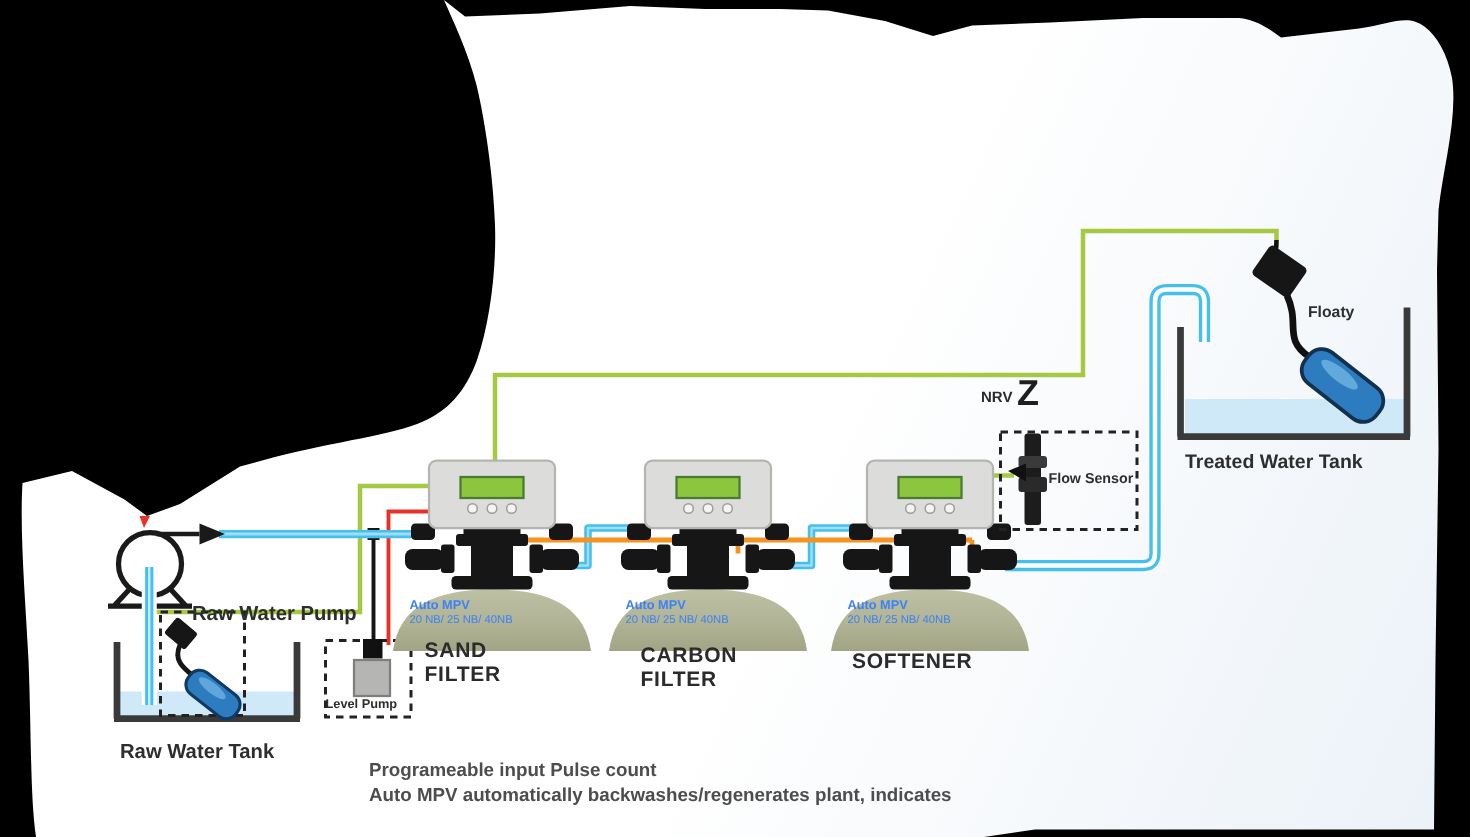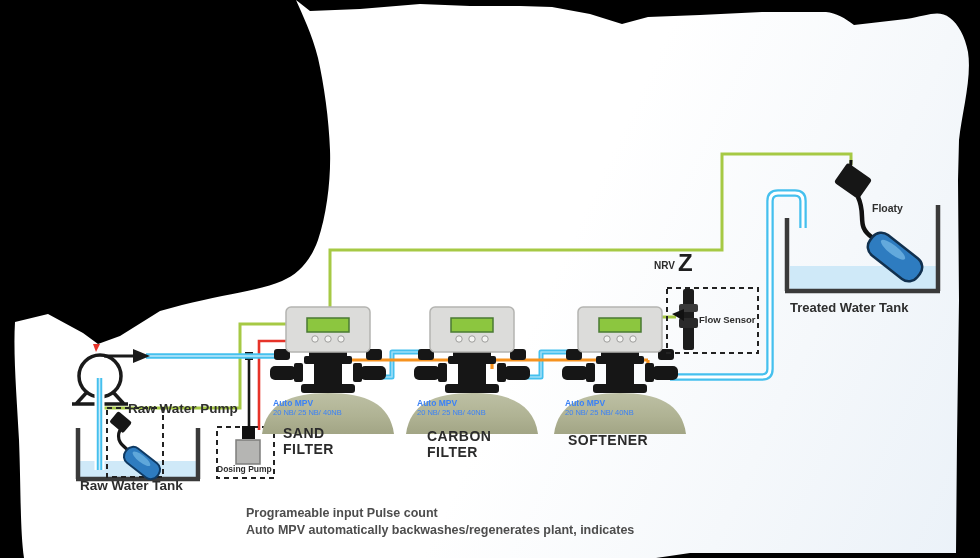--- a/index.html
+++ b/index.html
@@ -225,23 +225,23 @@
     C845 18 836 13 826 12
     L762 12 700 15 648 17
     L622 24 590 14 552 7
     L520 6 470 6 420 4
     L360 9 310 11
     Z"></path>
 </svg>
 
 <div class="lbl w600 nowrap" style="left:128px;top:366px;font-size:13.5px;margin-top:35px;">Raw Water Pump</div>
 
-<div class="lbl w600 ctr nowrap" style="left:80px;top:478px;width:116px;font-size:13.5px;">Raw Water Tank</div>
-
-<div class="lbl ctr nowrap" style="left:217px;top:464px;width:57px;font-size:8.5px;font-weight:700;">Dosing Pump</div>
+<div class="lbl w600 ctr nowrap" style="left:80px;top:493px;width:116px;font-size:13.5px;">Raw Water Tank</div>
+
+<div class="lbl ctr nowrap" style="left:217px;top:464px;width:57px;font-size:8.5px;font-weight:700;">Level Pump</div>
 
 <div class="lbl unit-label ctr" style="left:283px;top:425px;width:90px;">
   <div>SAND</div>
   <div>FILTER</div>
 </div>
 <div class="lbl unit-label ctr" style="left:427px;top:428px;width:90px;">
   <div>CARBON</div>
   <div>FILTER</div>
 </div>
 <div class="lbl unit-label ctr nowrap" style="left:568px;top:432px;width:104px;">

